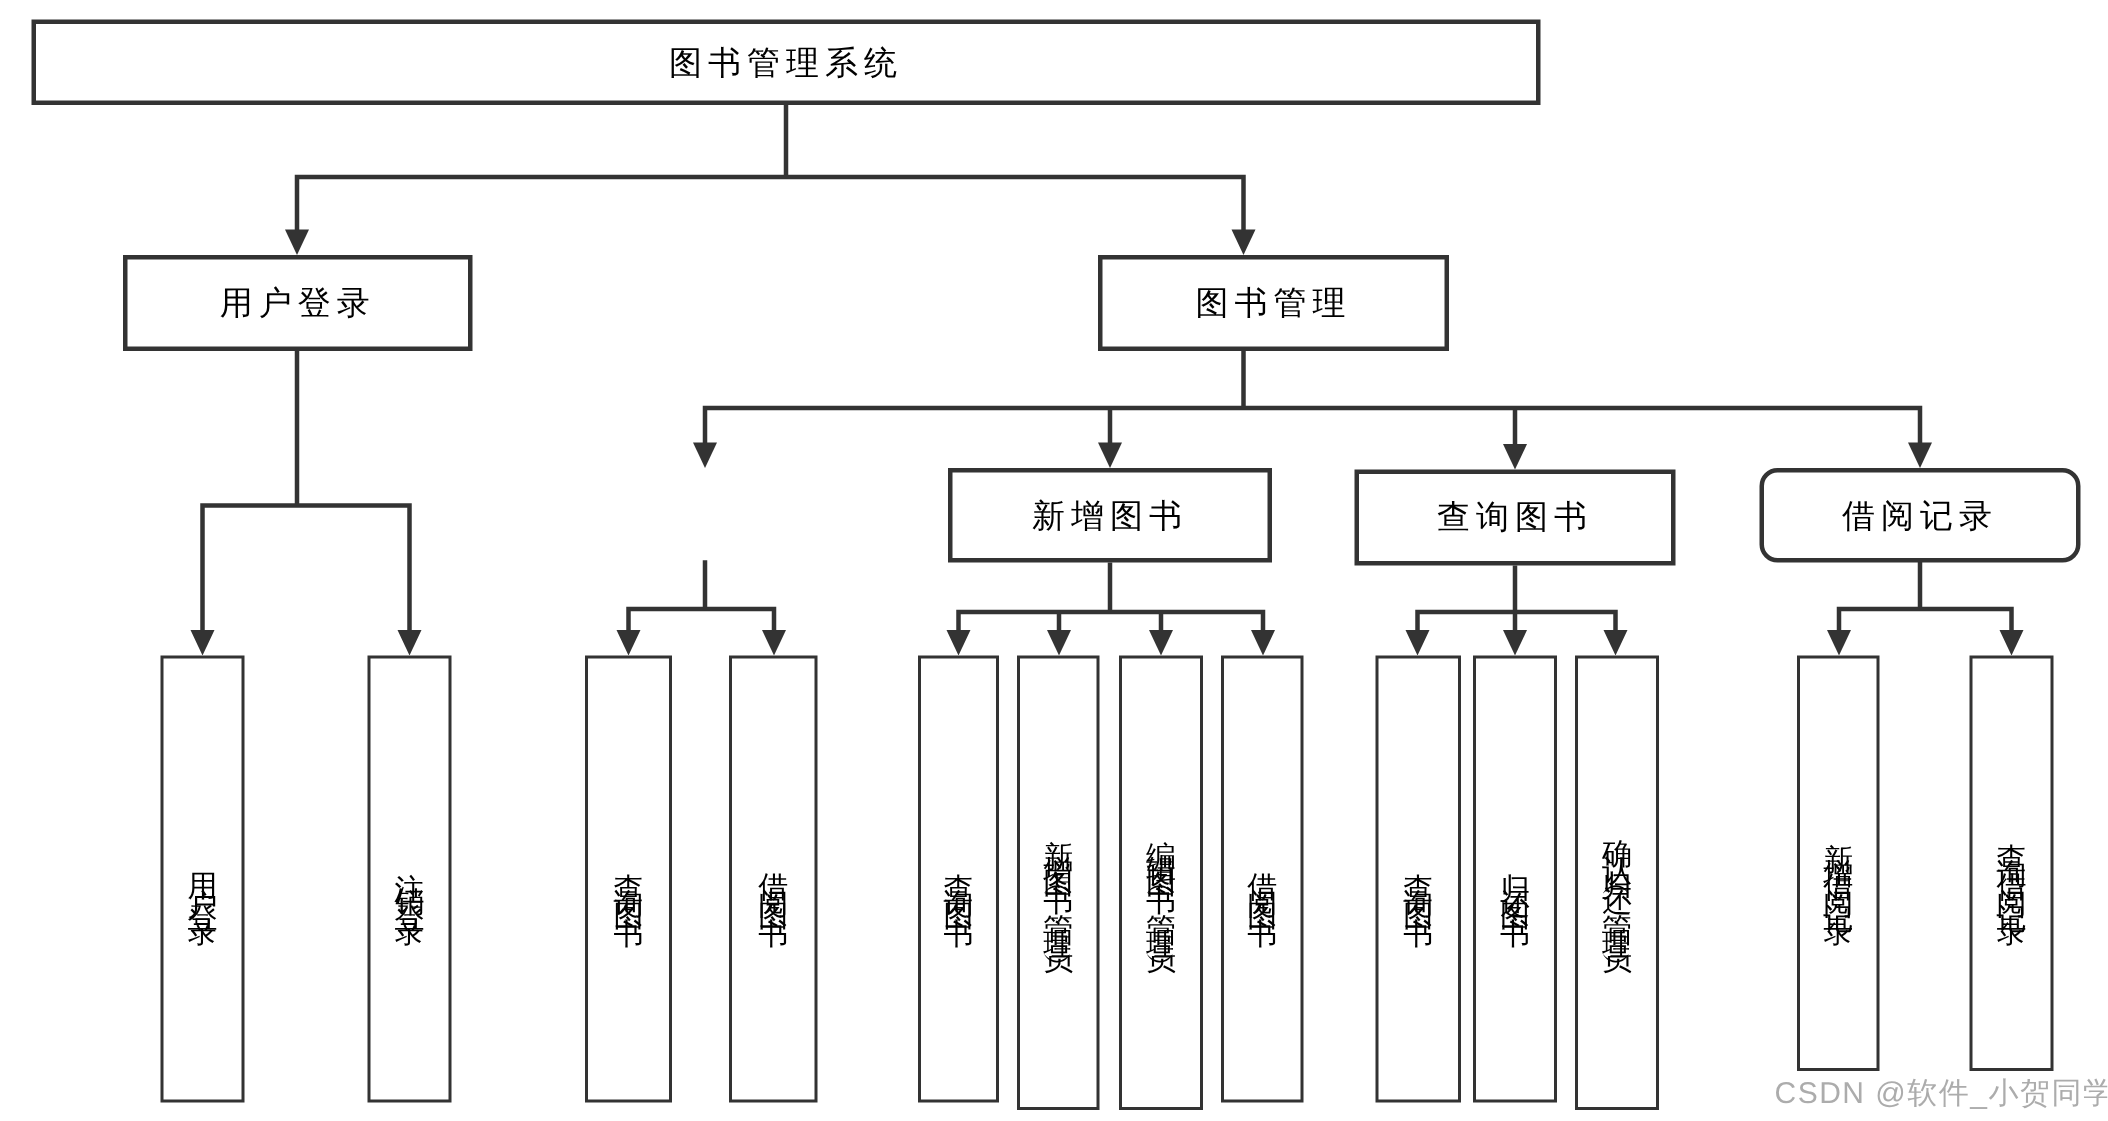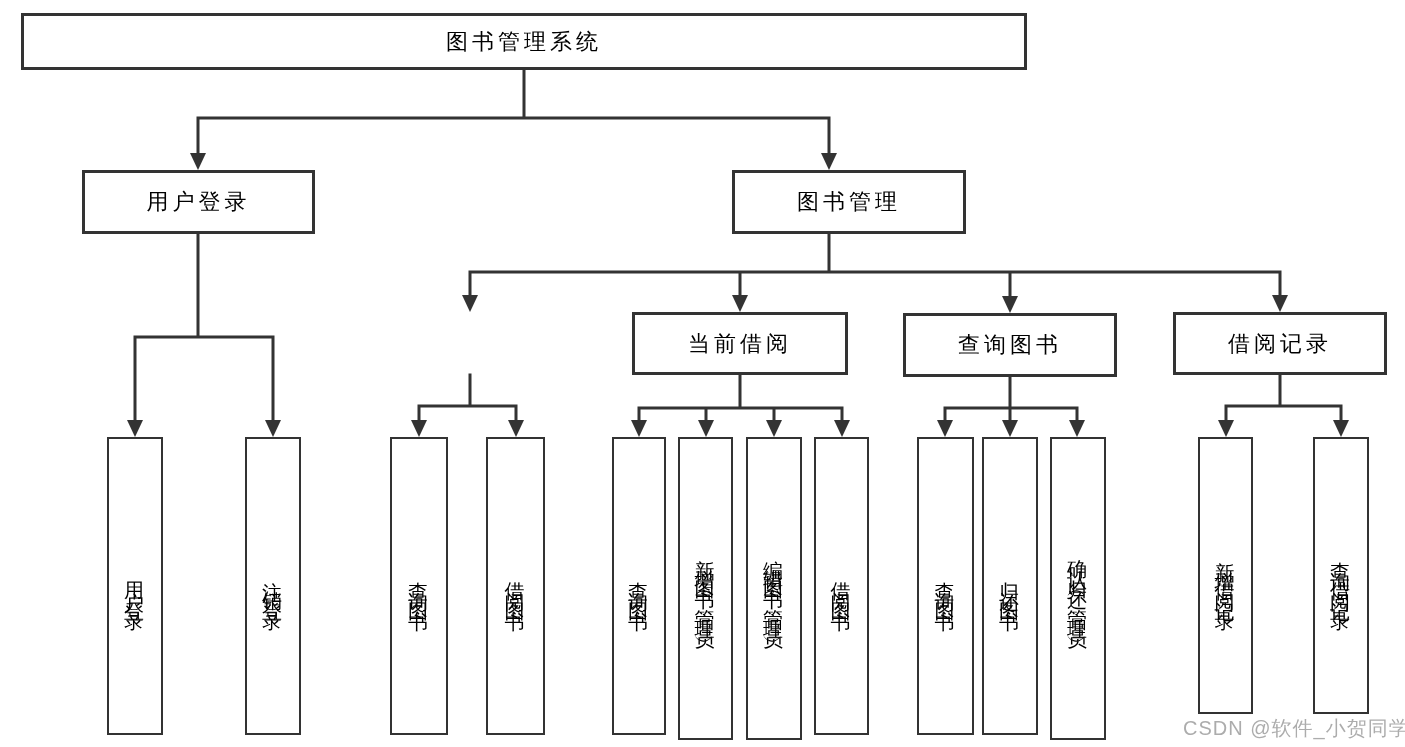--- a/index.html
+++ b/index.html
@@ -102,23 +102,23 @@
       <polygon points="1218,420 1234,420 1226,437"></polygon>
       <polygon points="1333,420 1349,420 1341,437"></polygon>
     </g>
   </svg>
 
   <div class="node" style="left:21px; top:13px; width:1006px; height:57px;">图书管理系统</div>
 
   <div class="node" style="left:82px; top:170px; width:233px; height:64px;">用户登录</div>
   <div class="node" style="left:712px; top:170px; width:234px; height:64px;margin-left:20px;">图书管理</div>
 
-  <div class="node" style="left:632px; top:312px; width:216px; height:63px;">当前借阅</div>
+  <div class="node" style="left:632px; top:312px; width:216px; height:63px;">新增图书</div>
   <div class="node" style="left:903px; top:313px; width:214px; height:64px;">查询图书</div>
-  <div class="node" style="left:1173px; top:312px; width:214px; height:63px;">借阅记录</div>
+  <div class="node" style="left:1173px; top:312px; width:214px; height:63px;border-radius:12px;">借阅记录</div>
 
   <div class="node leaf" style="left:107px; top:437px; width:56px; height:298px;">用户登录</div>
   <div class="node leaf" style="left:245px; top:437px; width:56px; height:298px;">注销登录</div>
 
   <div class="node leaf" style="left:390px; top:437px; width:58px; height:298px;">查询图书</div>
   <div class="node leaf" style="left:486px; top:437px; width:59px; height:298px;">借阅图书</div>
 
   <div class="node leaf" style="left:612px; top:437px; width:54px; height:298px;">查询图书</div>
   <div class="node leaf" style="left:678px; top:437px; width:55px; height:303px;">新增图书（管理员）</div>
   <div class="node leaf" style="left:746px; top:437px; width:56px; height:303px;">编辑图书（管理员）</div>

